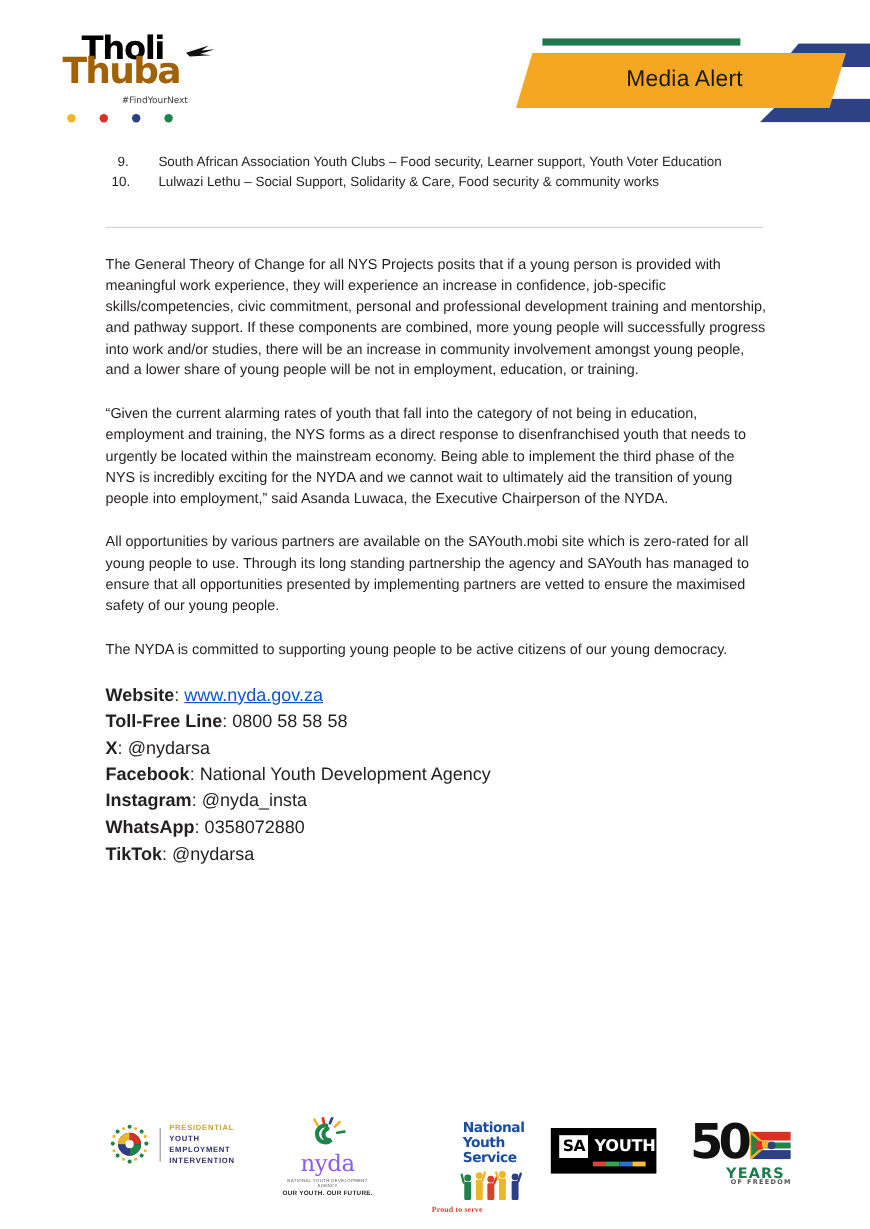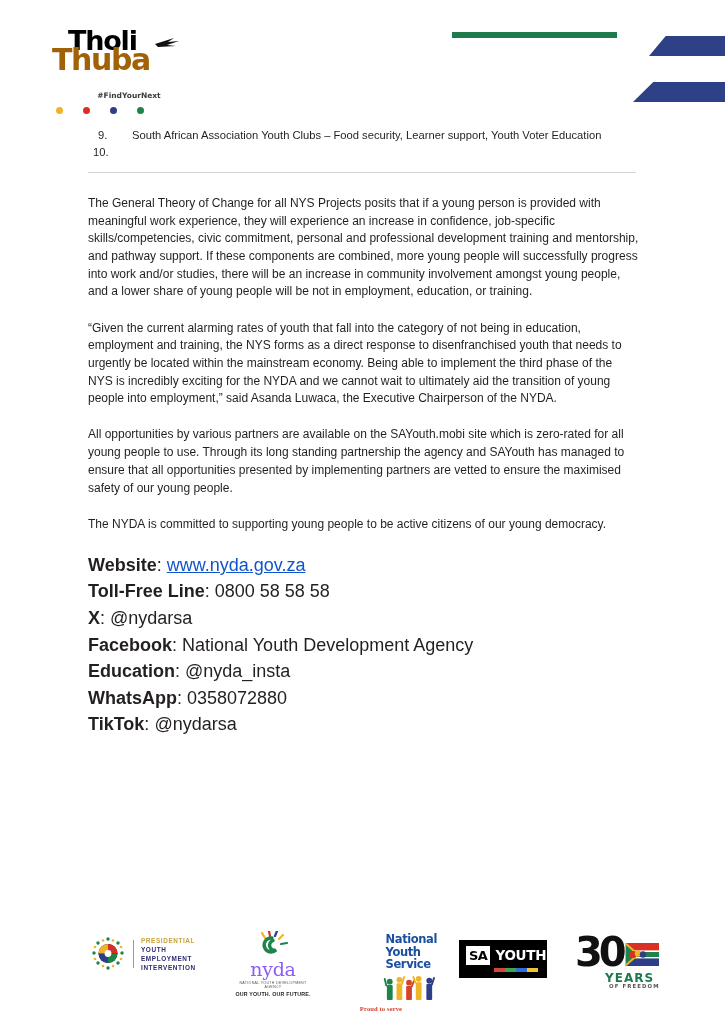--- a/index.html
+++ b/index.html
@@ -60,25 +60,25 @@
   .brand-swoosh {
     position: absolute;
     right: 22px;
     top: 7px;
     width: 26px;
     height: 13px;
   }
   .brand-tag {
     font-family: "DejaVu Sans", sans-serif;
     font-size: 7.5px;
-    font-weight: 700;
+    font-weight: 400;
     color: #3b3b3b;
     letter-spacing: 0px;
     text-align: center;
-    margin-top: 20px;
+    margin-top: 8px;
     padding-left: 4px;
   }
   .brand-dots {
     display: flex;
     gap: 20px;
     margin-top: 7px;
     padding-left: 4px;
   }
   .brand-dots i {
     width: 7px; height: 7px;
@@ -173,21 +173,21 @@
     font-size: 12px;
     line-height: 1.475;
     color: #231f20;
   }
   .body-copy p {
     margin-bottom: 18.5px;
   }
   .body-copy p.tight { margin-bottom: 0; }
 
   .contact-list {
-    font-size: 18px;
+    font-size: 15px;
     line-height: 1.475;
     color: #231f20;
   }
   .contact-list .row { white-space: nowrap; }
   .contact-list b { font-weight: 700; }
   .contact-list a {
     color: #1155cc;
     text-decoration: underline;
   }
 
@@ -371,51 +371,55 @@
         <i style="background:#d93025"></i>
         <i style="background:#2e3f87"></i>
         <i style="background:#1e8449"></i>
       </div>
     </div>
 
     <div class="alert-banner">
       <div class="ab-navy-top"></div>
       <div class="ab-navy-bottom"></div>
       <div class="ab-green"></div>
+      <div class="ab-orange">
+        <span class="ab-title">Media Alert</span>
+      </div>
     </div>
 
   </div>
 
   <div class="content">
 
     <ol class="numbered">
       <li>
         <span class="num">9.</span>
         <span>South African Association Youth Clubs – Food security, Learner support, Youth Voter Education</span>
       </li>
       <li class="li-10">
         <span class="num">10.</span>
+        <span>Lulwazi Lethu – Social Support, Solidarity &amp; Care, Food security &amp; community works</span>
       </li>
     </ol>
 
     <hr class="rule">
 
     <div class="body-copy">
       <p>The General Theory of Change for all NYS Projects posits that if a young person is provided with meaningful work experience, they will experience an increase in confidence, job-specific skills/competencies, civic commitment, personal and professional development training and mentorship, and pathway support. If these components are combined, more young people will successfully progress into work and/or studies, there will be an increase in community involvement amongst young people, and a lower share of young people will be not in employment, education, or training.</p>
       <p>“Given the current alarming rates of youth that fall into the category of not being in education, employment and training, the NYS forms as a direct response to disenfranchised youth that needs to urgently be located within the mainstream economy. Being able to implement the third phase of the NYS is incredibly exciting for the NYDA and we cannot wait to ultimately aid the transition of young people into employment,” said Asanda Luwaca, the Executive Chairperson of the NYDA.</p>
       <p>All opportunities by various partners are available on the SAYouth.mobi site which is zero-rated for all young people to use. Through its long standing partnership the agency and SAYouth has managed to ensure that all opportunities presented by implementing partners are vetted to ensure the maximised safety of our young people.</p>
       <p>The NYDA is committed to supporting young people to be active citizens of our young democracy.</p>
     </div>
 
     <div class="contact-list">
       <div class="row"><b>Website</b><span>: </span><a href="#">www.nyda.gov.za</a></div>
       <div class="row"><b>Toll-Free Line</b><span>: </span><span>0800 58 58 58</span></div>
       <div class="row"><b>X</b><span>: </span><span>@nydarsa</span></div>
       <div class="row"><b>Facebook</b><span>: </span><span>National Youth Development Agency</span></div>
-      <div class="row"><b>Education</b><span>: </span><span>@nyda_insta</span></div>
+      <div class="row"><b>Instagram</b><span>: </span><span>@nyda_insta</span></div>
       <div class="row"><b>WhatsApp</b><span>: </span><span>0358072880</span></div>
       <div class="row"><b>TikTok</b><span>: </span><span>@nydarsa</span></div>
     </div>
 
   </div>
 
   <div class="footer">
 
     <div class="lg-pyei">
       <svg class="pyei-emblem" viewBox="0 0 36 36">
@@ -516,21 +520,21 @@
       </div>
       <div class="say-bars">
         <i style="background:#d6453a"></i>
         <i style="background:#3aa655"></i>
         <i style="background:#2f6fd0"></i>
         <i style="background:#f1c232"></i>
       </div>
     </div>
 
     <div class="lg-thirty">
-      <div class="thirty-num">30</div>
+      <div class="thirty-num">50</div>
       <svg class="thirty-flag" viewBox="0 0 34 23">
         <rect x="0" y="0" width="34" height="7.6" fill="#d93025"></rect>
         <rect x="0" y="7.6" width="34" height="7.8" fill="#ffffff"></rect>
         <rect x="0" y="15.4" width="34" height="7.6" fill="#2e3f87"></rect>
         <path d="M0 0 L13 11.5 L0 23 Z" fill="#1e8449"></path>
         <path d="M0 0 L13 11.5 L0 23 Z" fill="none" stroke="#f0b429" stroke-width="2"></path>
         <path d="M12 11.5 L34 11.5" stroke="#1e8449" stroke-width="5"></path>
         <circle cx="8" cy="11.5" r="3.6" fill="#d93025"></circle>
         <circle cx="13" cy="10.5" r="3.2" fill="#f0b429"></circle>
         <circle cx="18" cy="11.5" r="3.2" fill="#2e3f87"></circle>

